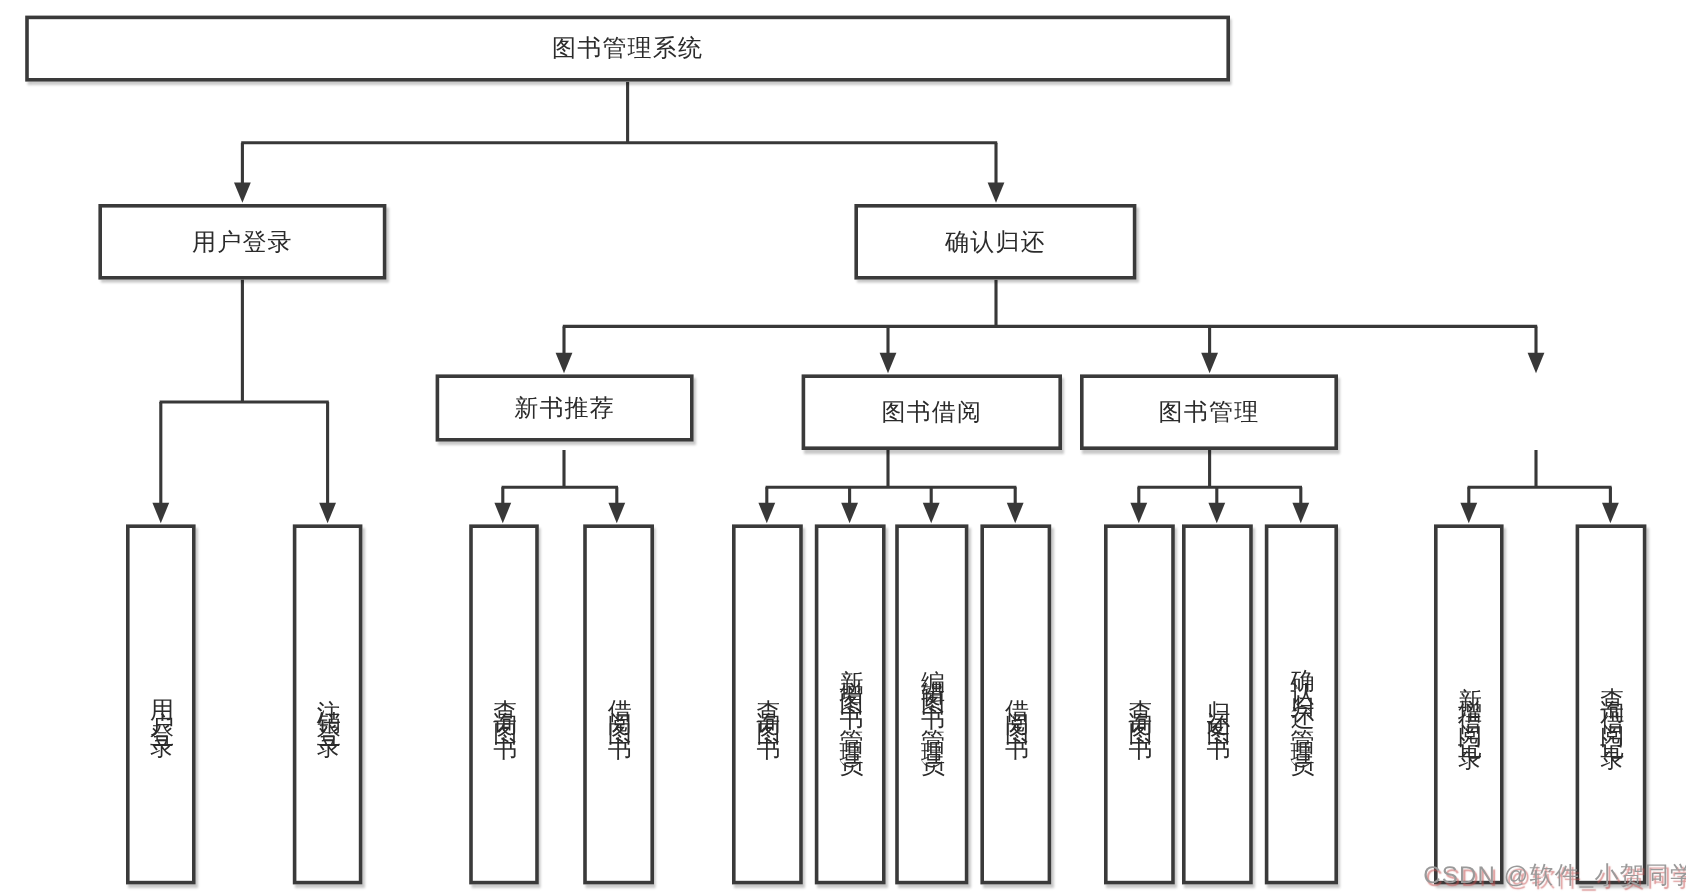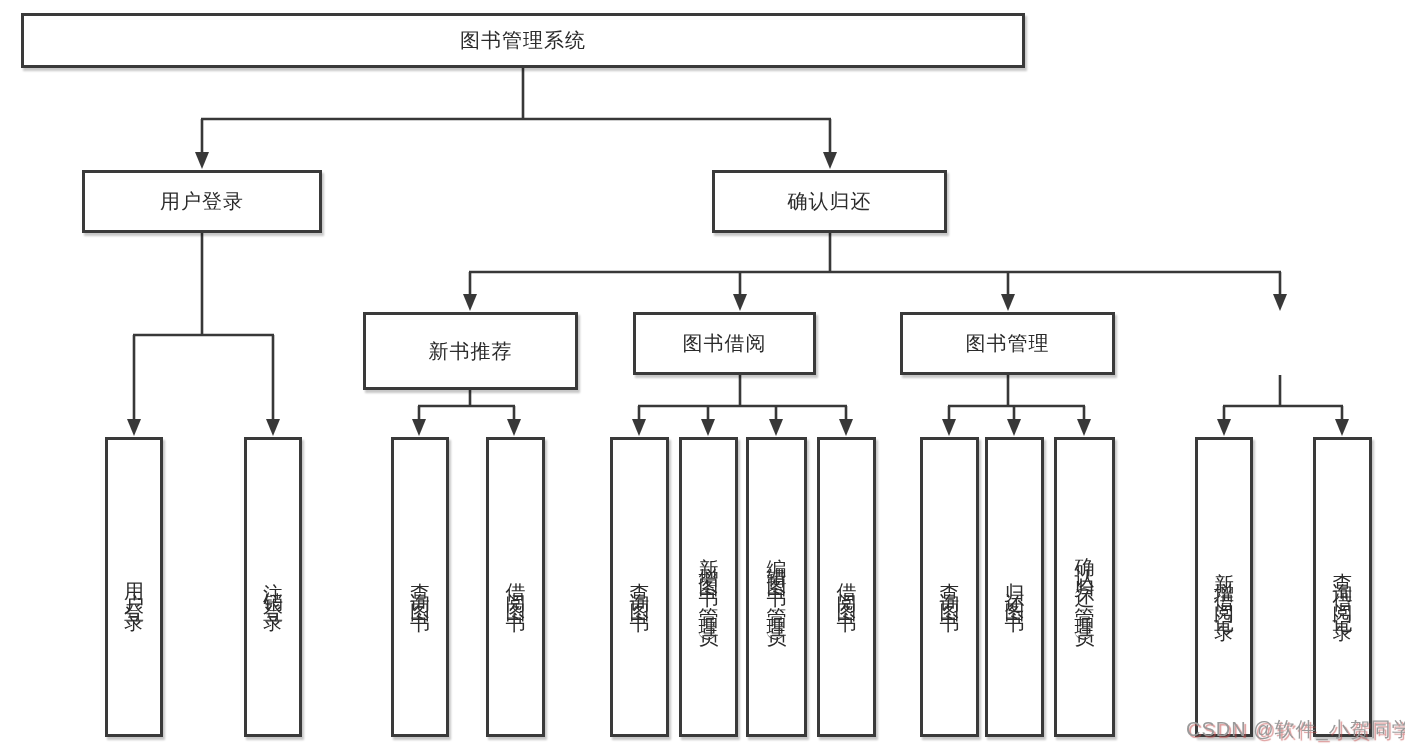--- a/index.html
+++ b/index.html
@@ -126,24 +126,24 @@
     <span>图书管理系统</span>
   </div>
 
   <div class="node h" style="left:82px;top:170px;width:240px;height:63px">
     <span>用户登录</span>
   </div>
   <div class="node h" style="left:712px;top:170px;width:235px;height:63px">
     <span>确认归还</span>
   </div>
 
-  <div class="node h" style="left:363px;top:312px;width:215px;height:78px">
+  <div class="node h" style="left:363px;top:312px;width:215px;height:56px">
     <span>新书推荐</span>
   </div>
-  <div class="node h" style="left:633px;top:312px;width:183px;height:63px">
+  <div class="node h" style="left:668px;top:312px;width:217px;height:63px">
     <span>图书借阅</span>
   </div>
   <div class="node h" style="left:900px;top:312px;width:215px;height:63px">
     <span>图书管理</span>
   </div>
 
   <div class="node v" style="left:105px;top:437px;width:58px;height:300px">
     <span>用户登录</span>
   </div>
   <div class="node v" style="left:244px;top:437px;width:58px;height:300px">

